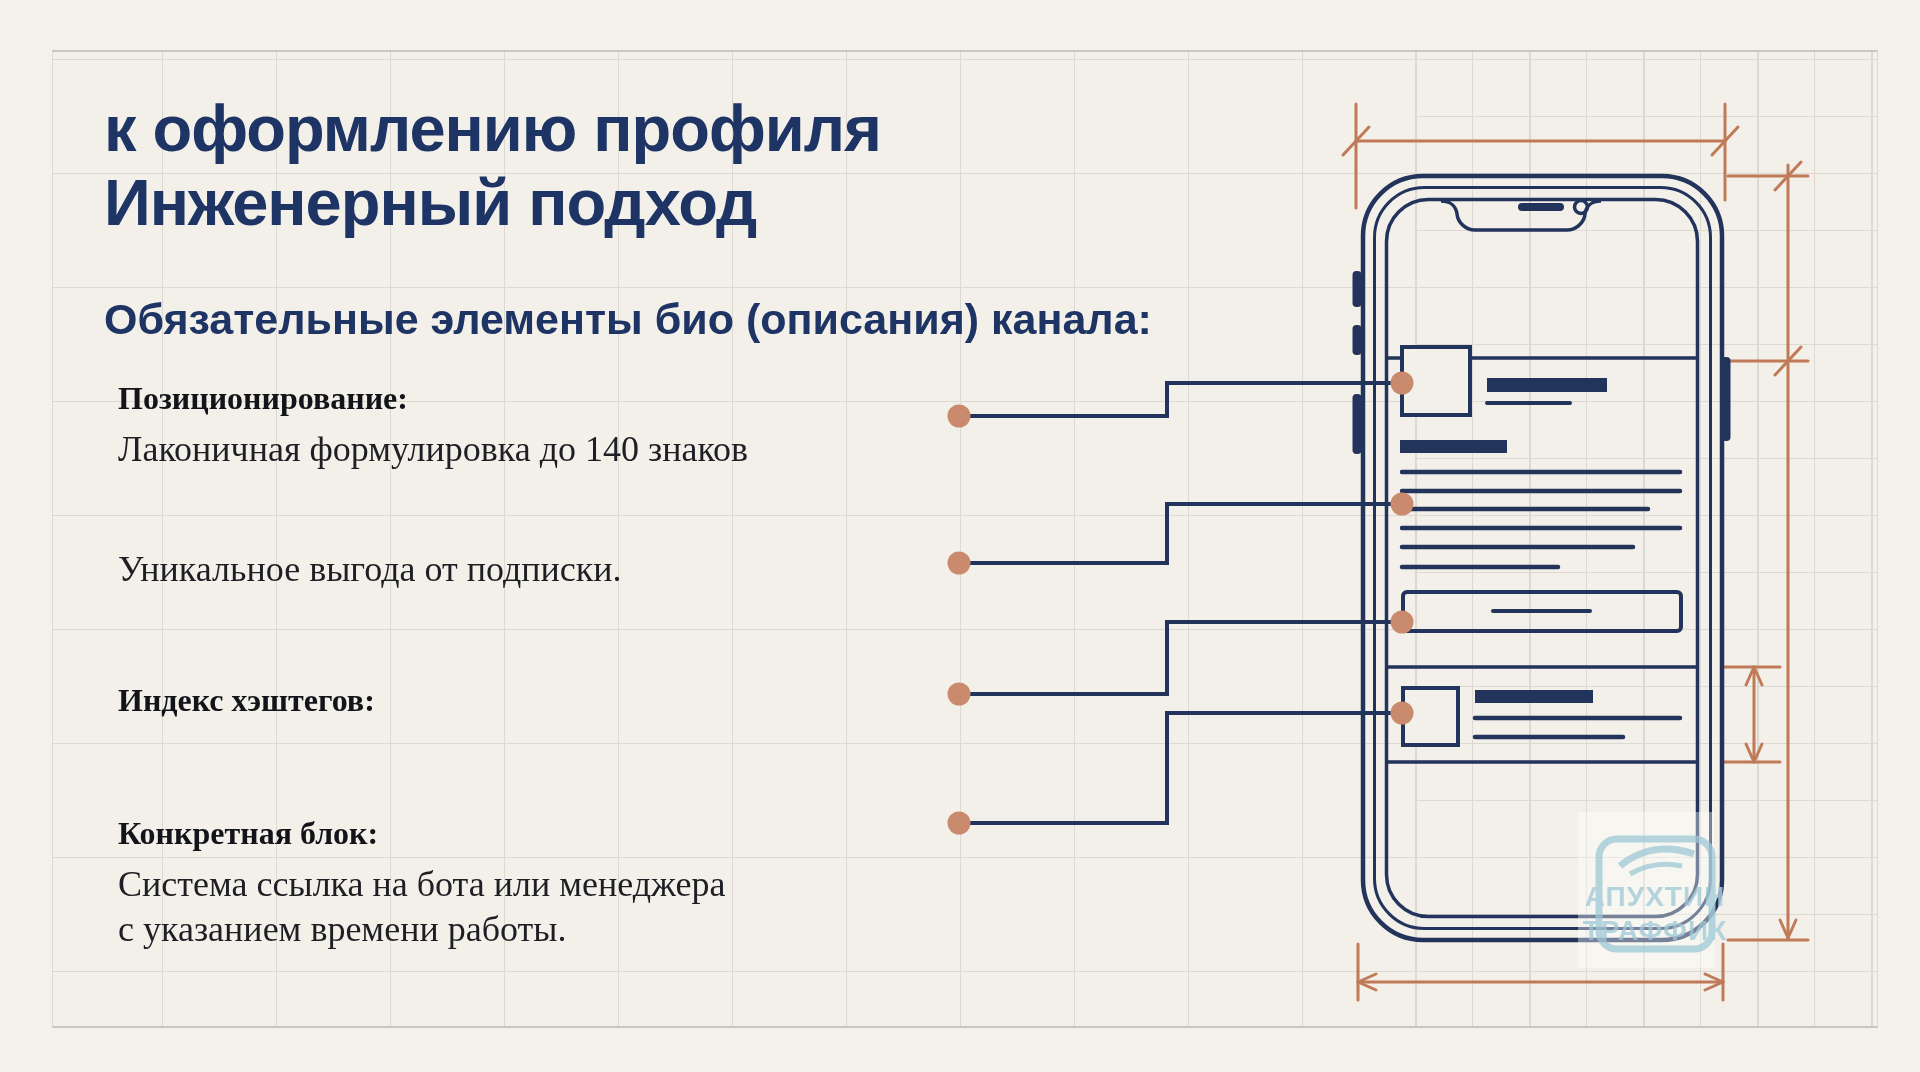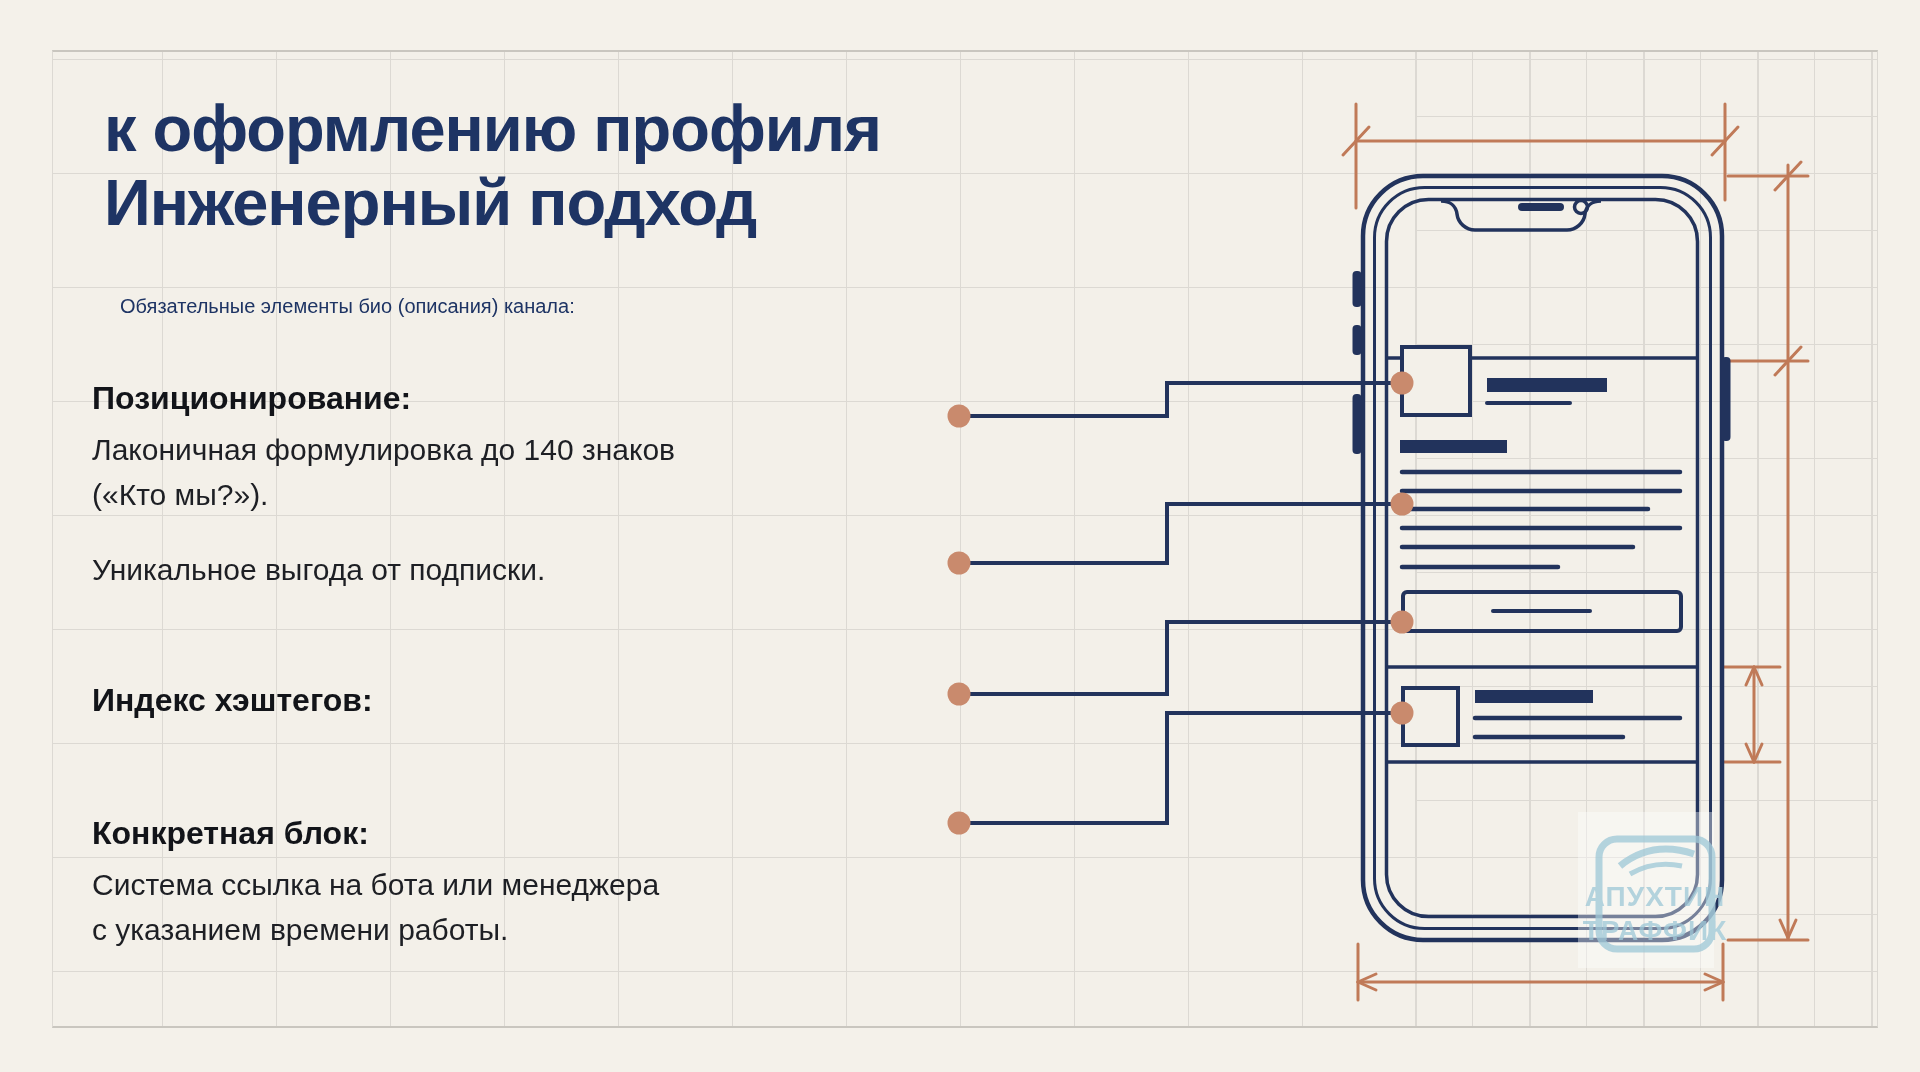--- a/index.html
+++ b/index.html
@@ -31,26 +31,26 @@
     background-size:57px 57px;
     background-position:0px 7px;
   }
 
   .title{
     position:absolute;left:104px;top:92px;
     font-size:65px;line-height:74px;font-weight:800;
     color:var(--navy);letter-spacing:-1px;
   }
   .subtitle{
-    position:absolute;left:120px;top:295px;
-    font-size:20px;font-weight:400;color:var(--navy);
-  }
-  .section{position:absolute;left:92px;color:var(--ink);}
+    position:absolute;left:104px;top:295px;
+    font-size:43px;font-weight:700;color:var(--navy);
+  }
+  .section{position:absolute;left:118px;color:var(--ink);font-family:Liberation Serif, serif;}
   .section .heading{font-size:32px;font-weight:700;line-height:42px;margin-bottom:8px;color:#121419;}
-  .section .body-line{font-size:30px;font-weight:400;line-height:45px;color:#1d1f24;}
+  .section .body-line{font-size:36px;font-weight:400;line-height:45px;color:#1d1f24;}
   .s1{top:377px;} .s2{top:547px;} .s3{top:679px;} .s4{top:812px;}
 
   .diagram{position:absolute;left:0;top:0;width:1920px;height:1072px;}
 
   
   .frame{stroke:var(--wire);fill:none;}
   .fillnavy{fill:var(--wire);stroke:none;}
   .screenline{stroke:var(--wire);fill:none;stroke-linecap:round;}
   .callout{stroke:var(--wire);stroke-width:4;fill:none;}
   .dot{fill:var(--dot);stroke:none;}
@@ -68,21 +68,20 @@
 <div class="title">
   <div>к оформлению профиля</div>
   <div>Инженерный подход</div>
 </div>
 
 <div class="subtitle">Обязательные элементы био (описания) канала:</div>
 
 <div class="section s1">
   <div class="heading">Позиционирование:</div>
   <div class="body-line">Лаконичная формулировка до 140 знаков</div>
-  <div class="body-line">(«Кто мы?»).</div>
 </div>
 
 <div class="section s2">
   <div class="body-line">Уникальное выгода от подписки.</div>
 </div>
 
 <div class="section s3">
   <div class="heading">Индекс хэштегов:</div>
 </div>
 

